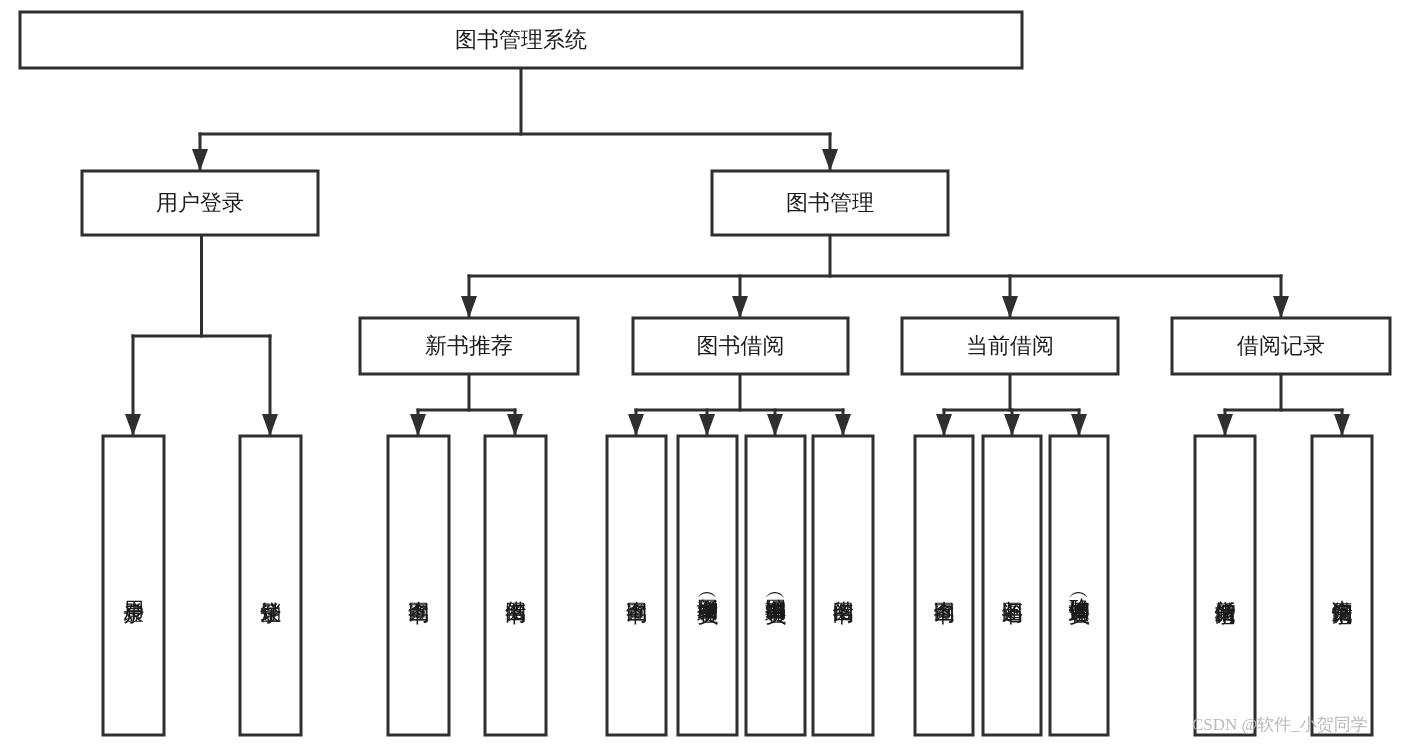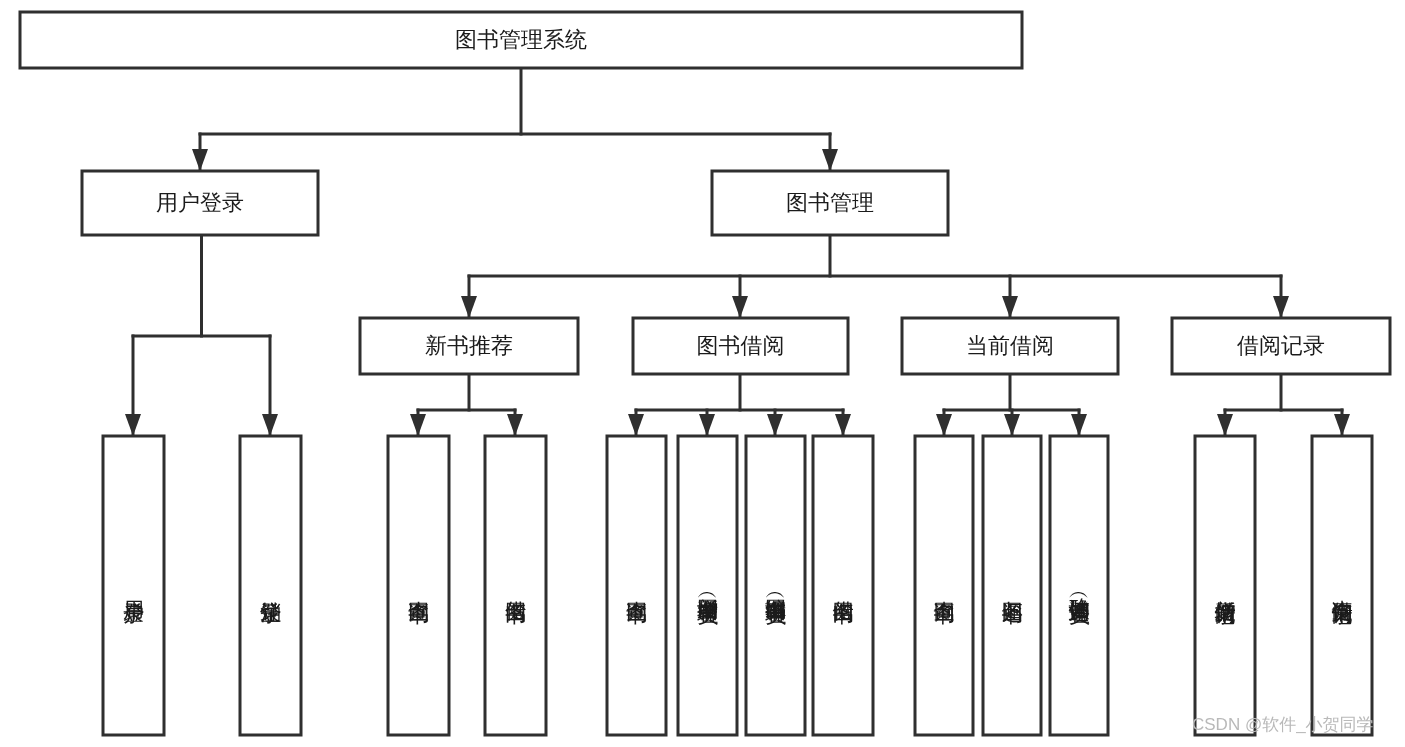--- a/index.html
+++ b/index.html
@@ -59,21 +59,21 @@
     text-orientation: upright;
     white-space: nowrap;
     display: flex;
     align-items: center;
     justify-content: center;
     letter-spacing: 1px;
     pointer-events: none;
   }
   .watermark {
     position: absolute;
-    font-family: Liberation Sans, sans-serif;
+    font-family: Liberation Serif, serif;
     font-size: 17px;
     color: #b9b9b9;
     white-space: nowrap;
     left: 1192px;
     top: 713px;
   }
 </style>
 </head>
 <body>
 

